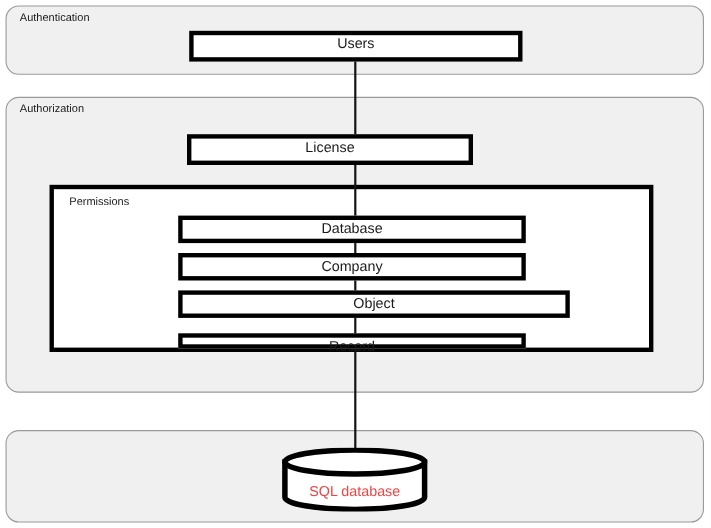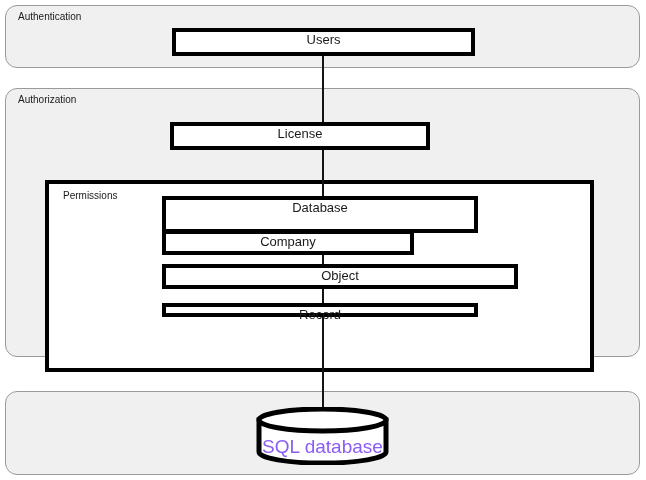--- a/index.html
+++ b/index.html
@@ -36,25 +36,24 @@
   #panel-auth      { left: 5px;  top: 5px;   width: 635px; height: 63px;  }
   #panel-authz     { left: 5px;  top: 88px;  width: 635px; height: 269px; }
   #panel-storage   { left: 5px;  top: 391px; width: 635px; height: 84px;  }
 
   
   #permissions-group {
     position: absolute;
     left: 45px;
     top: 168px;
     width: 549px;
-    height: 192px;
+    height: 152px;
     background: #ffffff;
     border: 4px solid #000000;
     box-sizing: border-box;
-    margin-top: 12px;
   }
   #permissions-group .panel-label {
     left: 14px;
     top: 6px;
   }
 
   
   .node-box {
     position: absolute;
     background: #ffffff;
@@ -63,22 +62,22 @@
     display: flex;
     align-items: flex-start;
     justify-content: center;
     font-size: 13px;
     color: #1a1a1a;
     z-index: 3;
   }
 
   #node-users    { left: 172px; top: 28px;  width: 303px; height: 28px; }
   #node-license  { left: 170px; top: 122px; width: 260px; height: 28px; }
-  #node-database { left: 162px; top: 196px; width: 316px; height: 37px; }
-  #node-company  { left: 162px; top: 230px; width: 252px; height: 25px; }
+  #node-database { left: 162px; top: 196px; width: 316px; height: 25px; }
+  #node-company  { left: 162px; top: 230px; width: 316px; height: 25px; }
   #node-object   { left: 162px; top: 264px; width: 356px; height: 25px; }
   #node-record   { left: 162px; top: 303px; width: 316px; height: 14px; }
 
   
   #connector {
     position: absolute;
     left: 322px;
     top: 42px;
     width: 2px;
     height: 375px;
@@ -102,22 +101,22 @@
   }
   #sql-database-label {
     position: absolute;
     left: 0;
     top: 0;
     width: 137px;
     height: 58px;
     display: flex;
     align-items: center;
     justify-content: center;
-    font-size: 19px;
-    color: #8b5cf6;
+    font-size: 13px;
+    color: #ef4444;
     padding-top: 21px;
     box-sizing: border-box;
   }
 </style>
 </head>
 <body>
 
 <div class="panel" id="panel-auth">
   <div class="panel-label">Authentication</div>
 </div>

